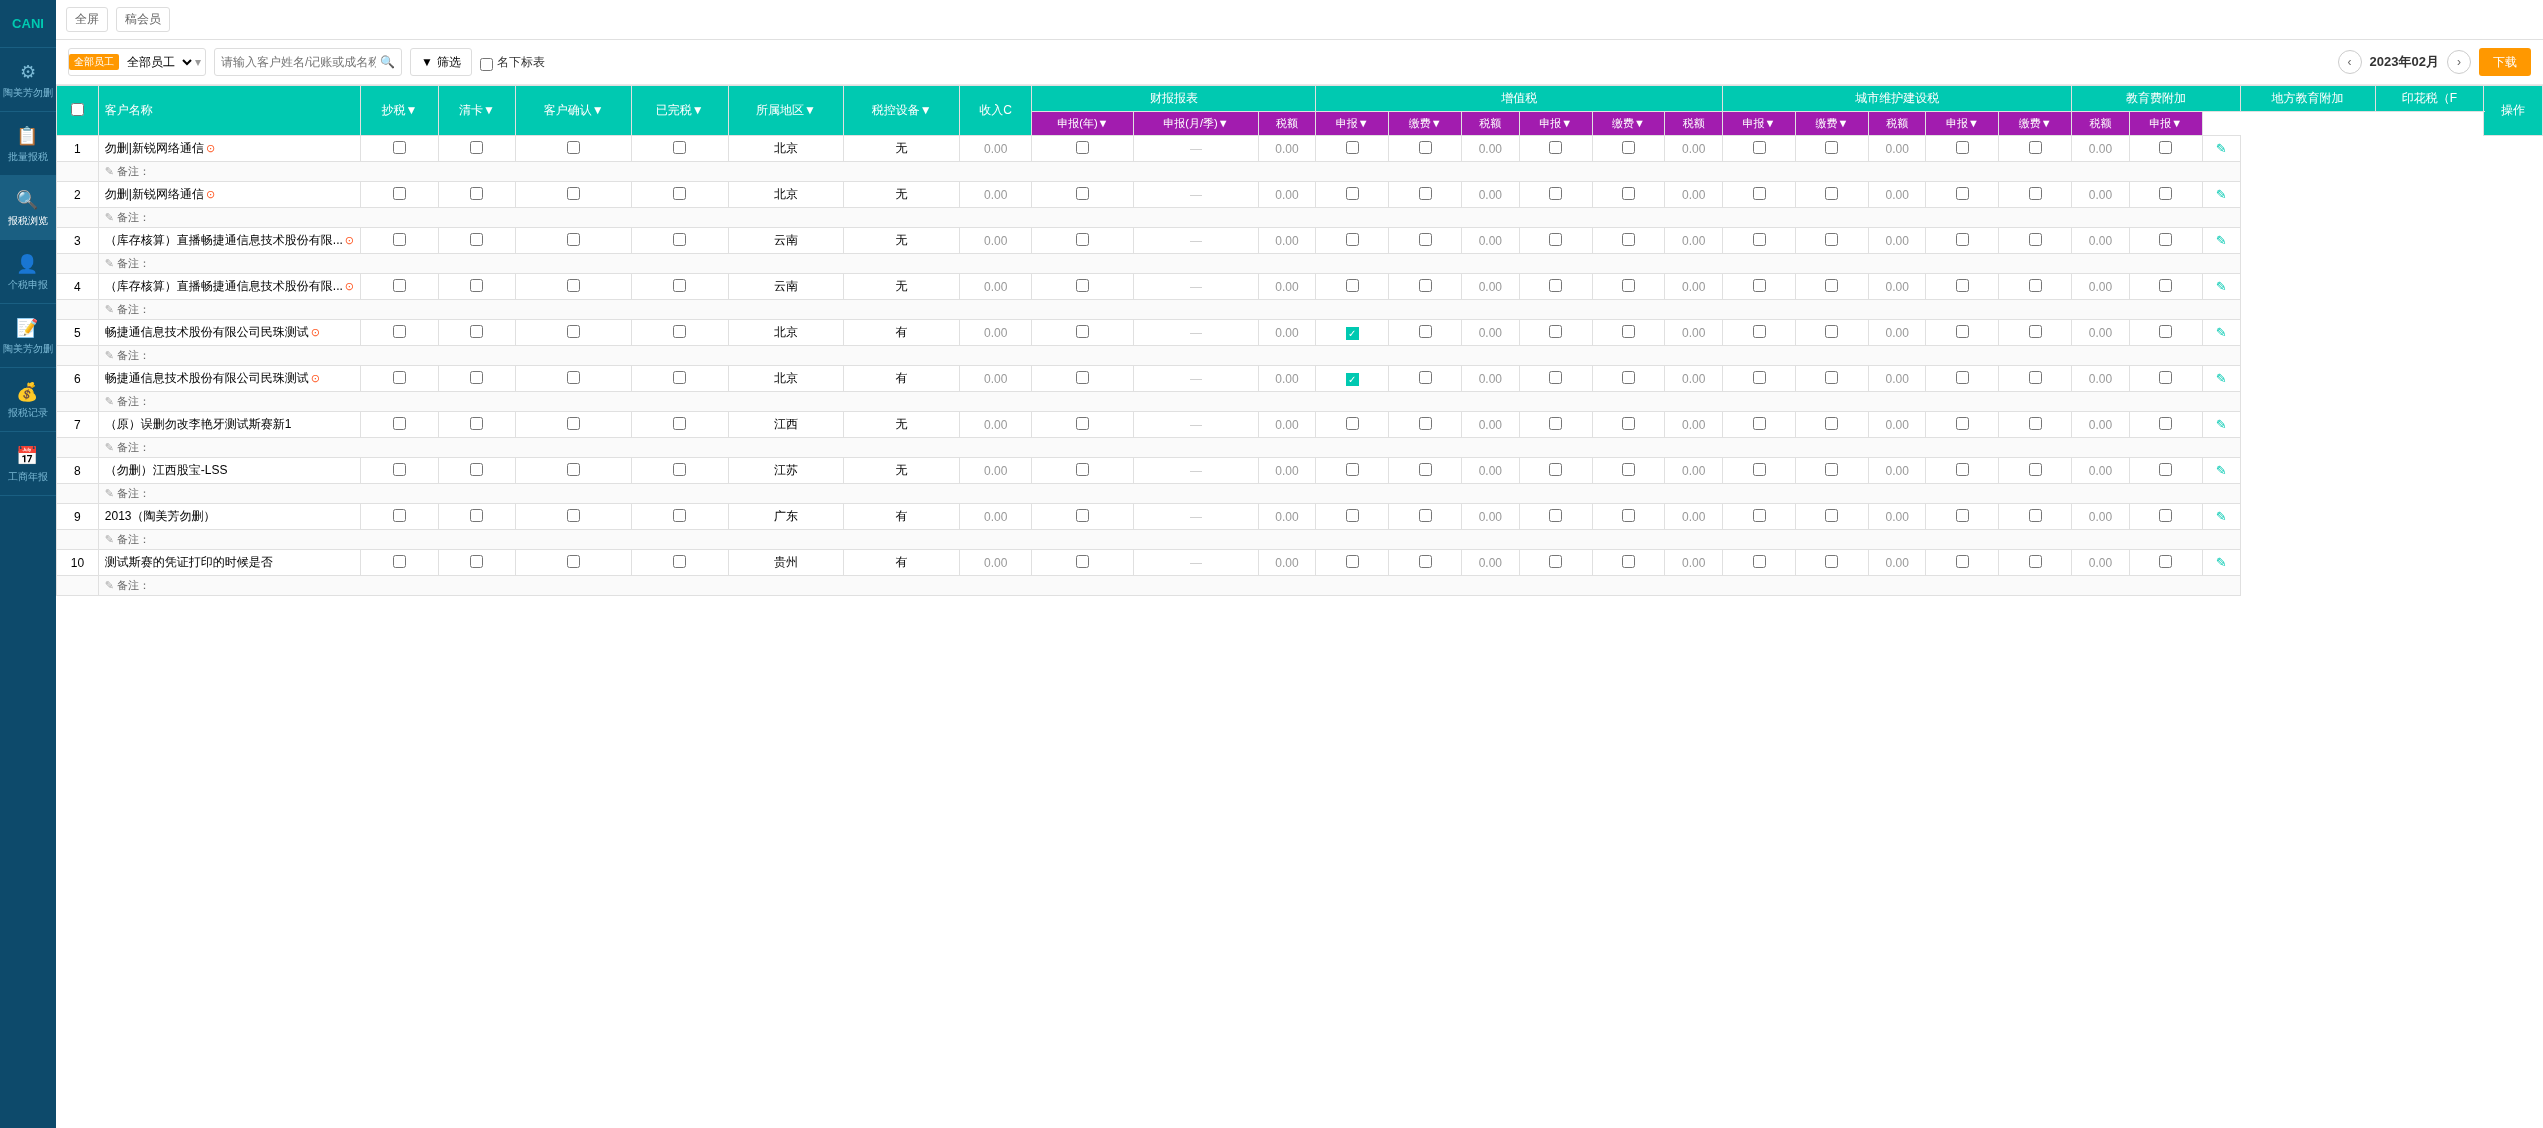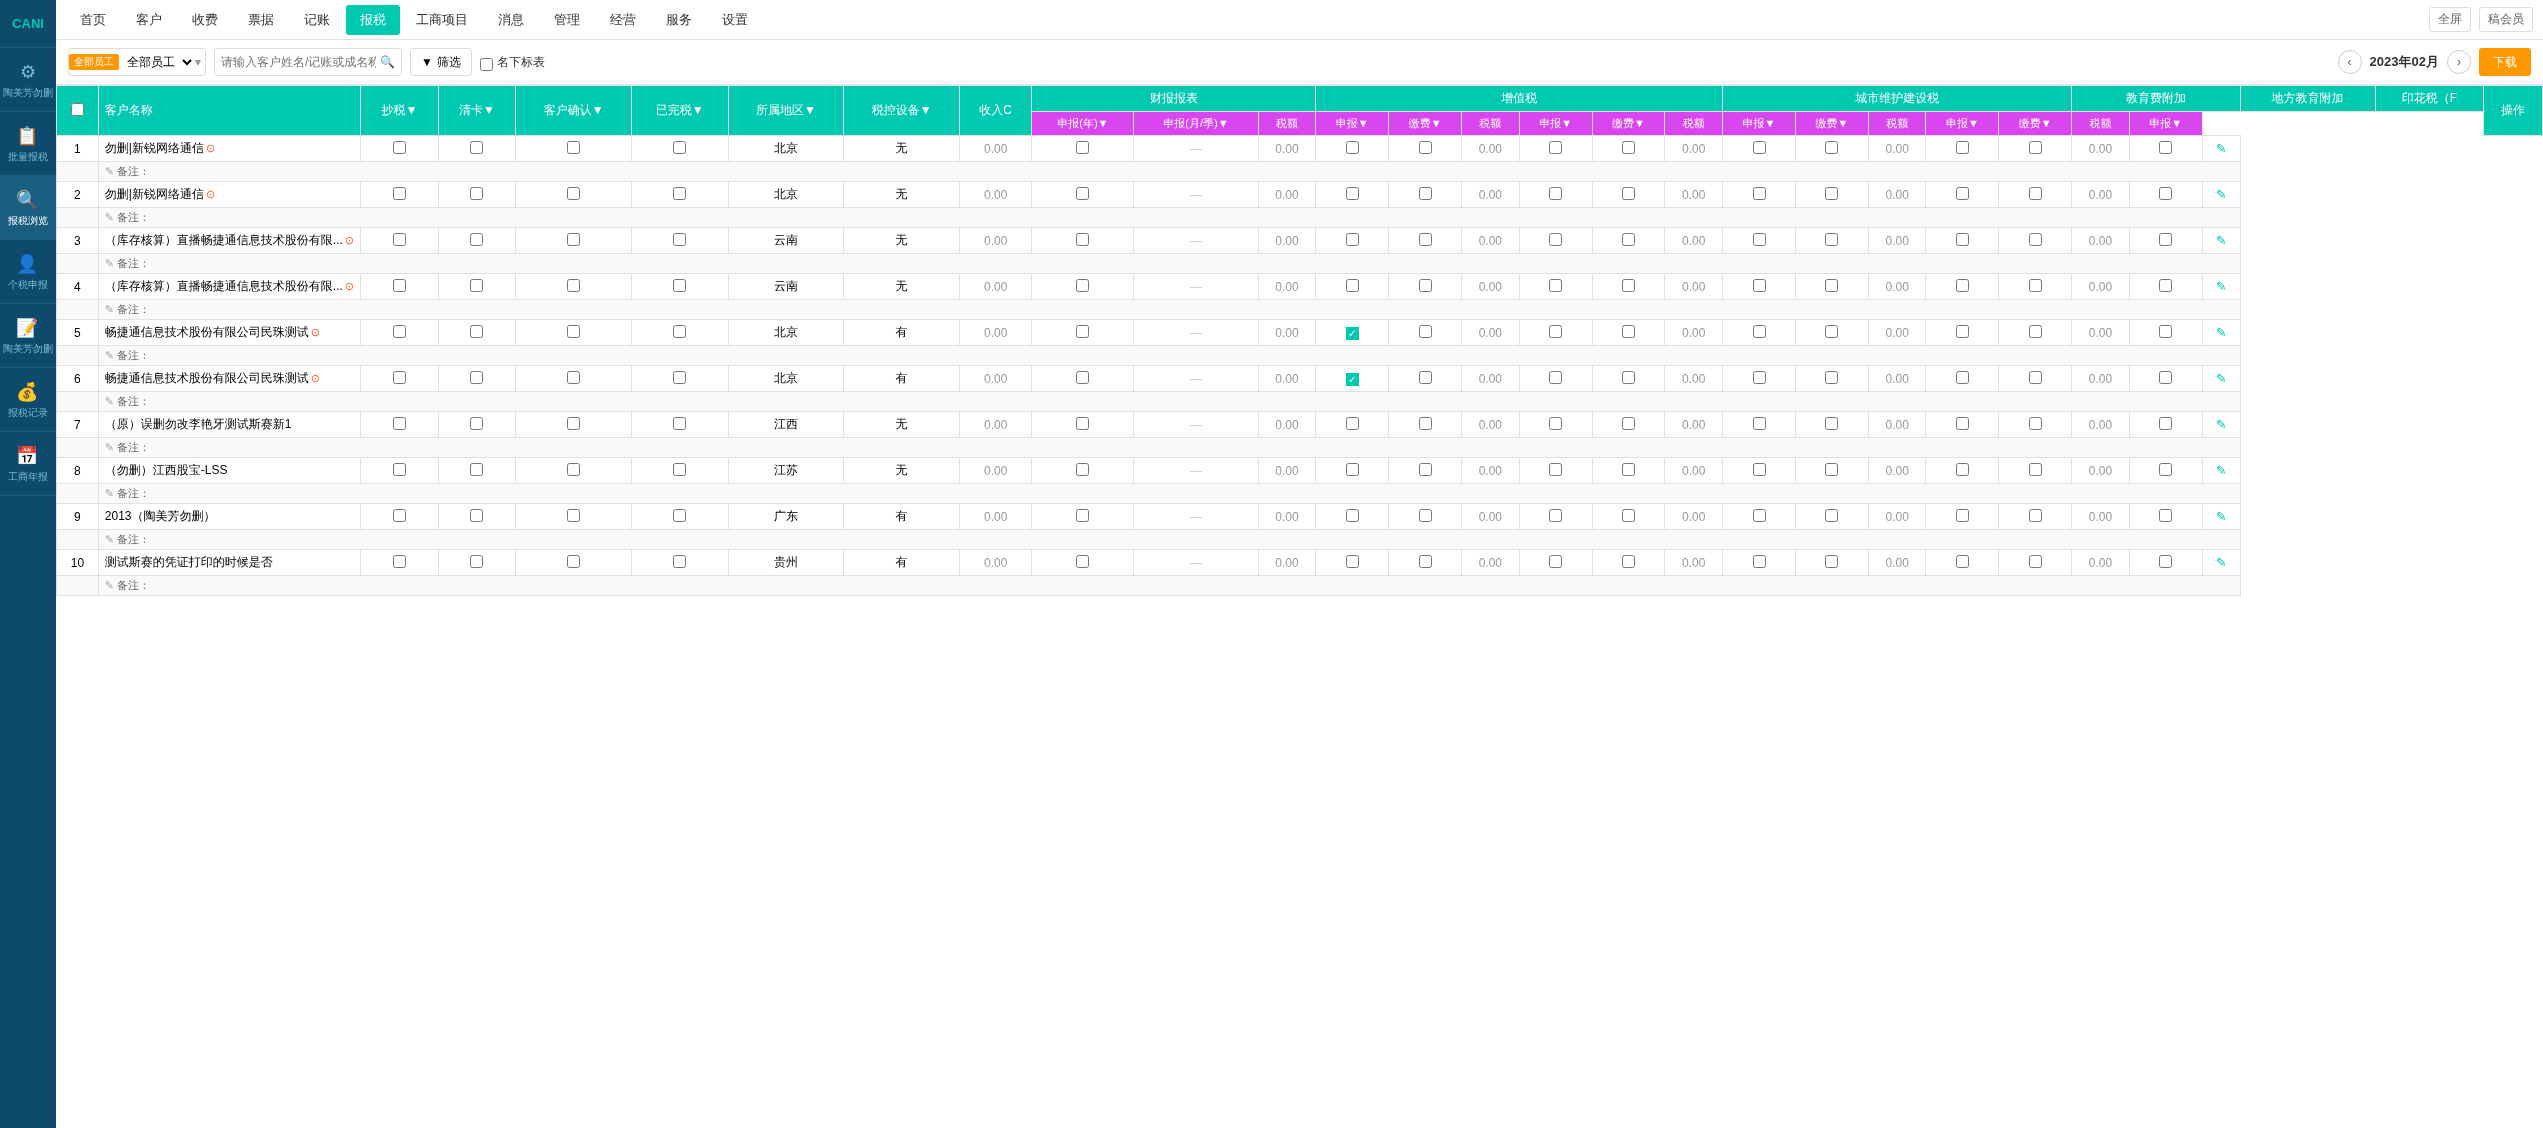--- a/index.html
+++ b/index.html
@@ -246,21 +246,21 @@
       white-space: nowrap;
       text-align: center;
       vertical-align: middle;
     }
     .main-table thead tr:first-child th {
       background: #00c9b1;
       color: #fff;
       font-weight: normal;
     }
     .main-table thead tr:nth-child(2) th {
-      background: #d946ef;
+      background: #a21caf;
       color: #fff;
       font-weight: normal;
       font-size: 11px;
     }
     .main-table thead tr:nth-child(3) th {
       background: #00c9b1;
       color: #fff;
       font-weight: normal;
       font-size: 11px;
     }
@@ -370,34 +370,20 @@
   </div>
   <div class="sidebar-item">
     <span class="icon">📅</span>
     <span class="label">工商年报</span>
   </div>
 </div>
 
 <div class="main-content">
 
   <div class="top-nav">
-    <div class="top-nav-items">
-      <div class="nav-item">首页</div>
-      <div class="nav-item">客户</div>
-      <div class="nav-item">收费</div>
-      <div class="nav-item">票据</div>
-      <div class="nav-item">记账</div>
-      <div class="nav-item active">报税</div>
-      <div class="nav-item">工商项目</div>
-      <div class="nav-item">消息</div>
-      <div class="nav-item">管理</div>
-      <div class="nav-item">经营</div>
-      <div class="nav-item">服务</div>
-      <div class="nav-item">设置</div>
-    </div>
     <div class="top-nav-right">
       <span>全屏</span>
       <span>稿会员</span>
     </div>
   </div>
 
   <div class="page-area">
 
     <div class="toolbar">
       <div class="toolbar-left">

